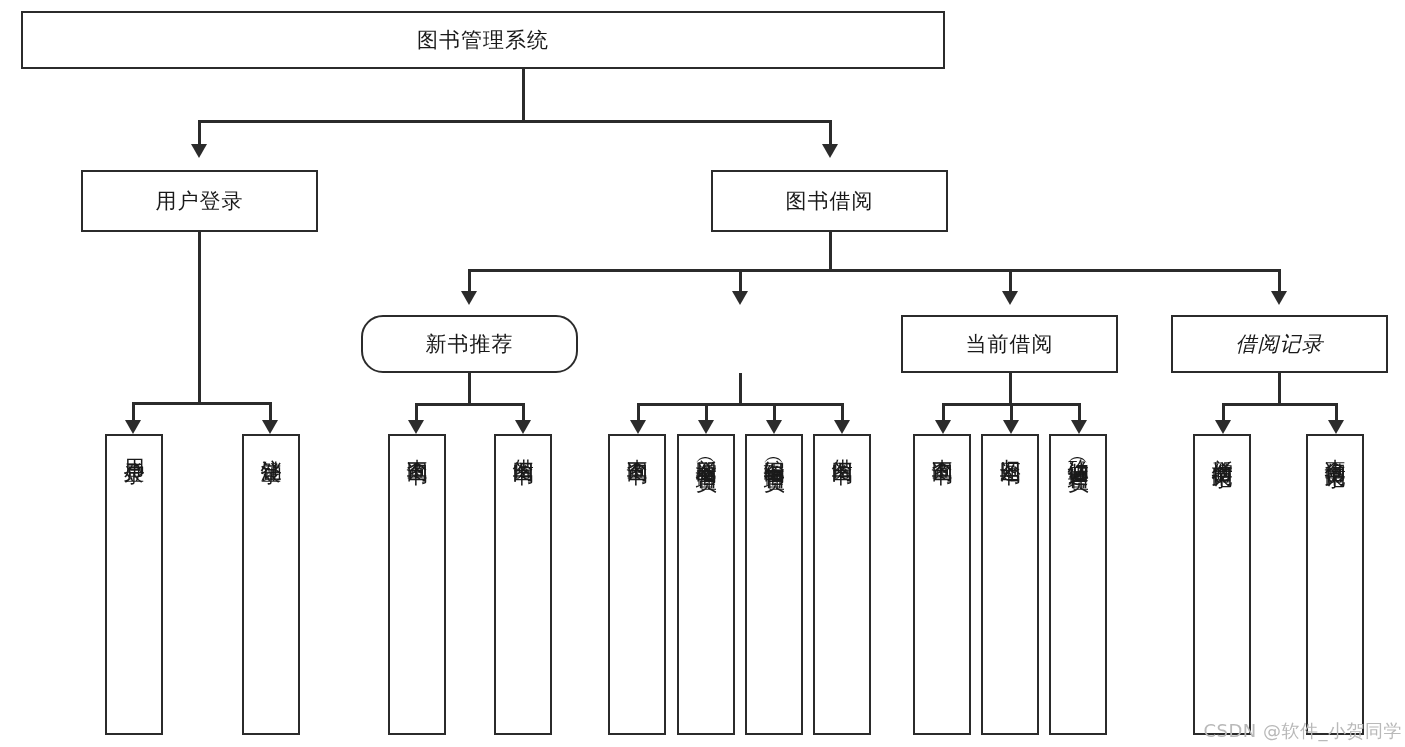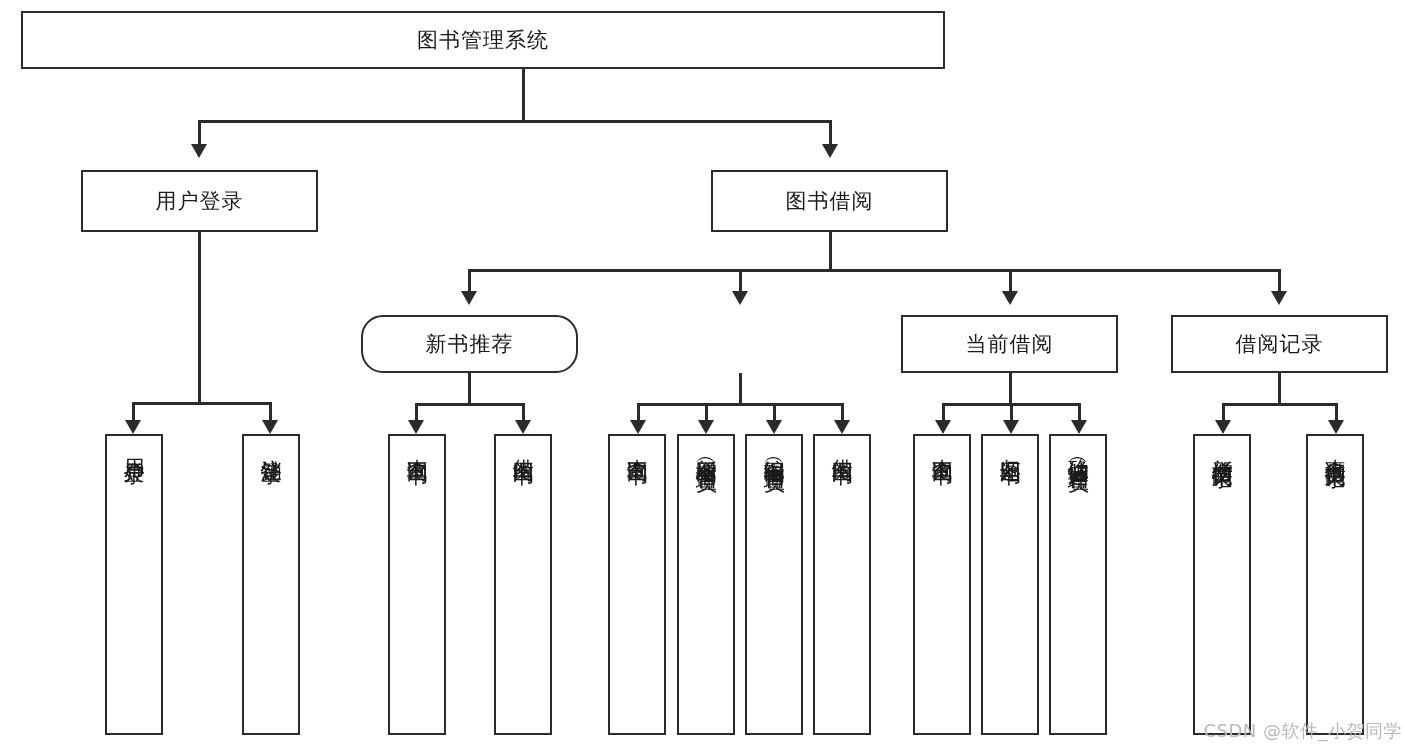--- a/index.html
+++ b/index.html
@@ -113,21 +113,21 @@
   <div class="arrow" style="left:1002px;top:291px;"></div>
   <div class="edge v" style="left:1278px;top:269px;height:24px;"></div>
   <div class="arrow" style="left:1271px;top:291px;"></div>
 
   <div class="node" style="left:361px;top:315px;width:217px;height:58px;border-radius:22px;">
     <span class="lbl">新书推荐</span>
   </div>
   <div class="node" style="left:901px;top:315px;width:217px;height:58px;">
     <span class="lbl">当前借阅</span>
   </div>
-  <div class="node" style="left:1171px;top:315px;width:217px;height:58px;">
+  <div class="node" style="left:1171px;top:315px;width:217px;height:58px;font-style:italic;">
     <span class="lbl">借阅记录</span>
   </div>
 
   <div class="edge v" style="left:468px;top:373px;height:32px;"></div>
   <div class="edge h" style="left:415px;top:403px;width:107px;"></div>
   <div class="edge v" style="left:415px;top:403px;height:21px;"></div>
   <div class="arrow" style="left:408px;top:420px;"></div>
   <div class="edge v" style="left:522px;top:403px;height:21px;"></div>
   <div class="arrow" style="left:515px;top:420px;"></div>
 

